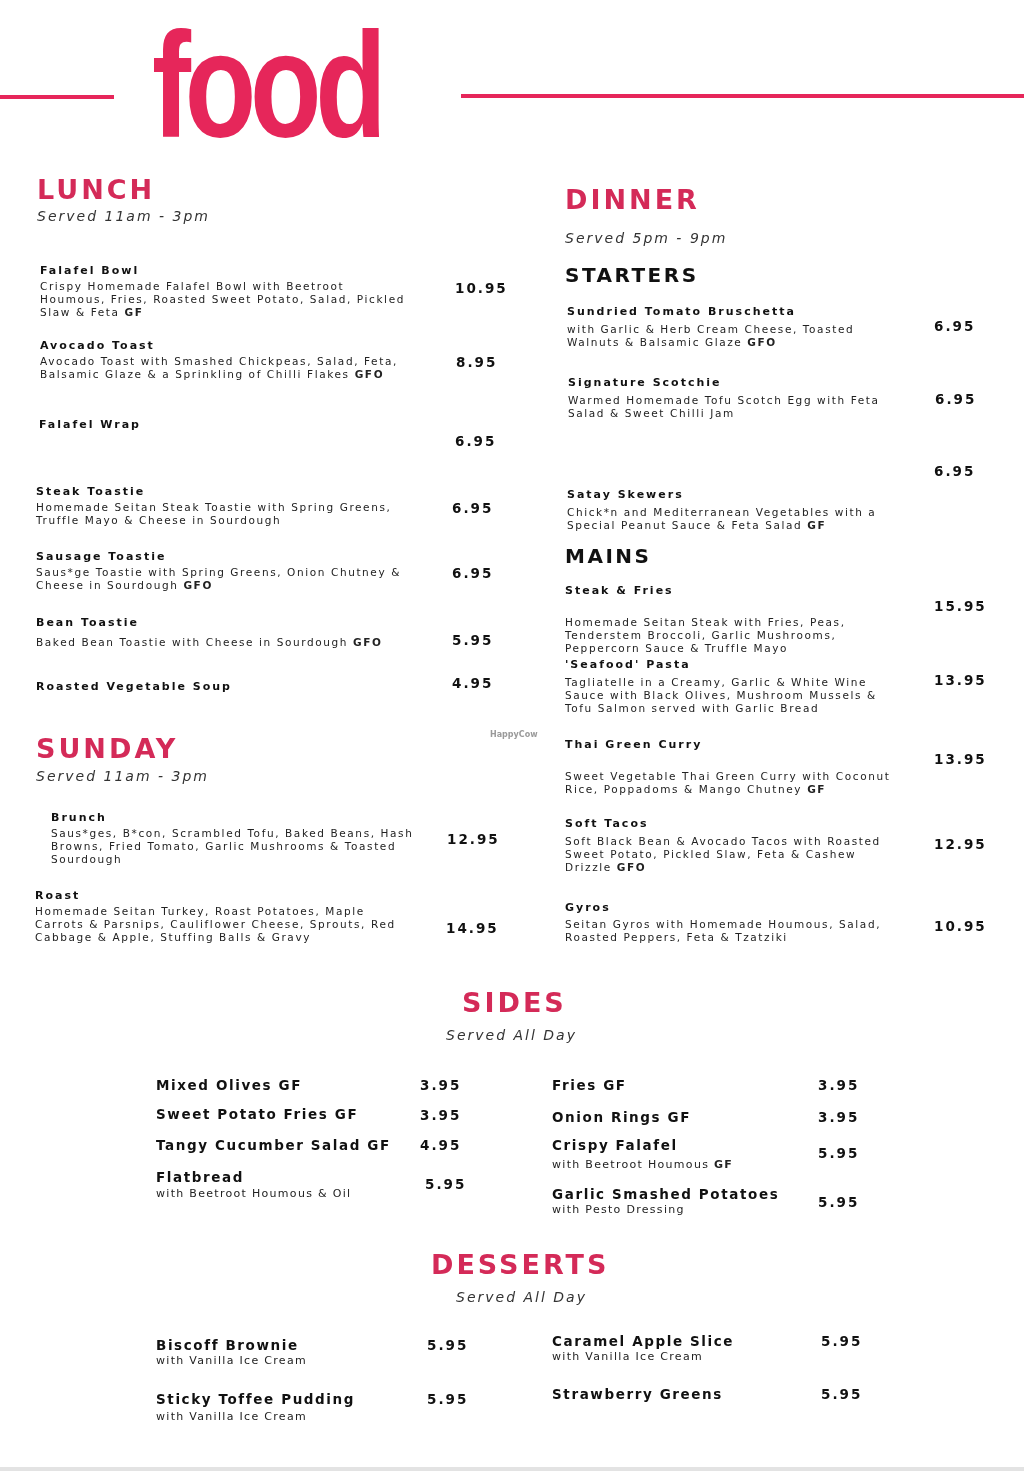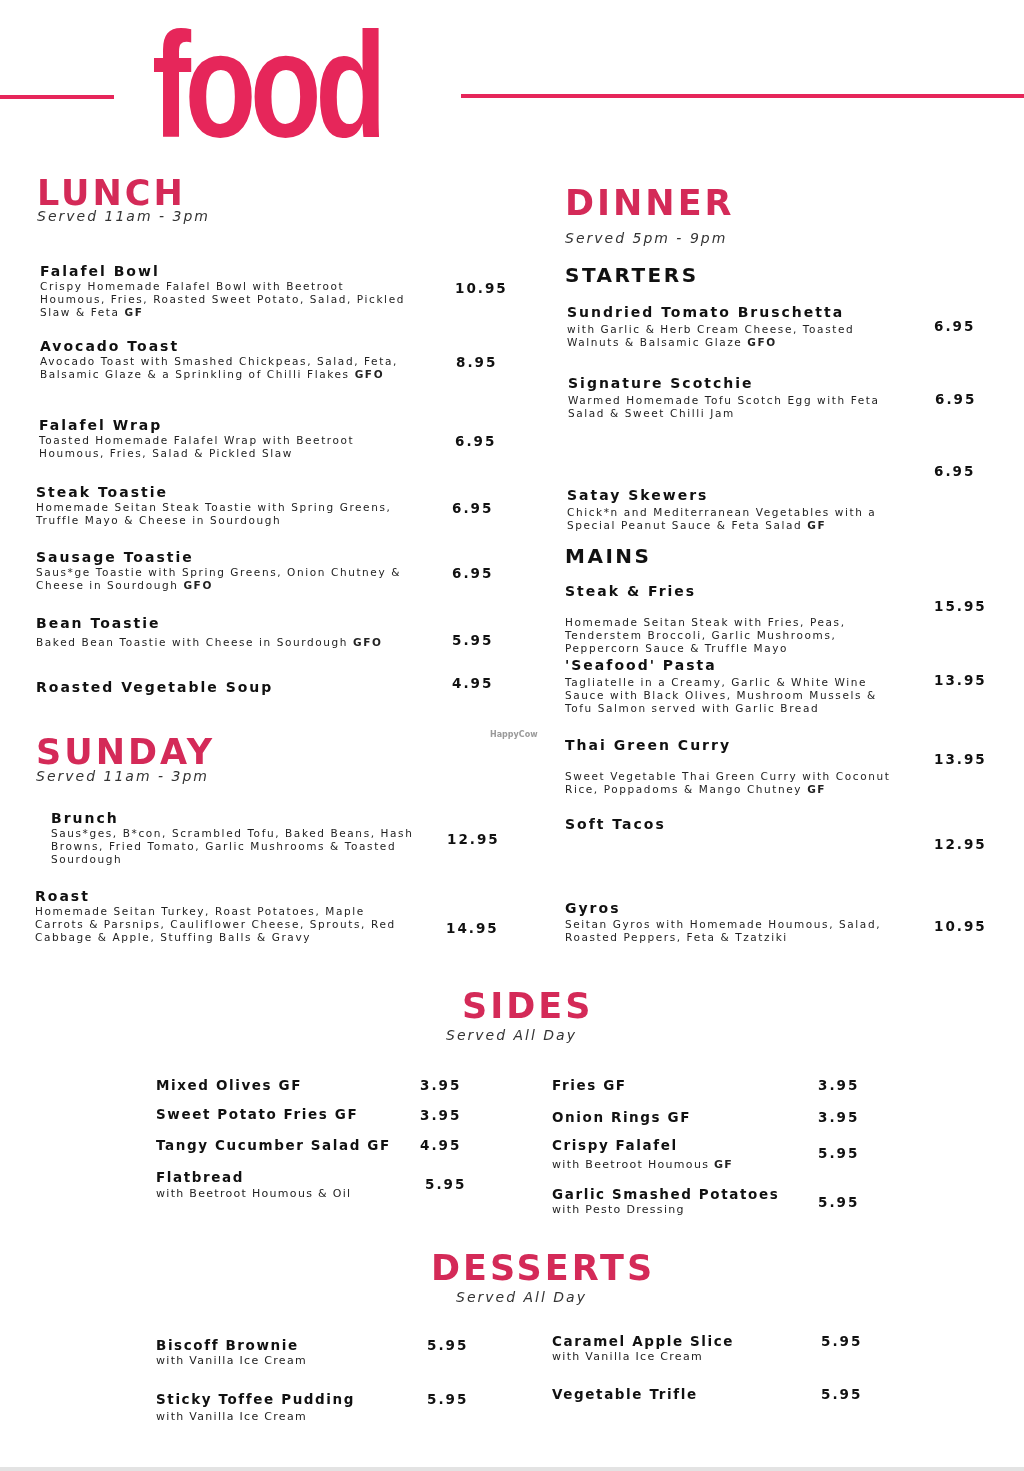--- a/index.html
+++ b/index.html
@@ -10,34 +10,34 @@
   .rule { position: absolute; height: 4px; background: #e6265a; }
   .food-title {
     position: absolute; left: 152px; top: 10px;
     font-family: "Liberation Sans", sans-serif; font-weight: 700;
     font-size: 150px; line-height: 1; color: #e6265a;
     letter-spacing: -8px; transform: scaleX(0.78); transform-origin: left top;
   }
 
   .sec-title {
     position: absolute; font-family: "DejaVu Sans", sans-serif; font-weight: 700;
-    color: #d42a58; font-size: 35px; letter-spacing: 3px; line-height: 1;
+    color: #d42a58; font-size: 27px; letter-spacing: 3px; line-height: 1;
   }
   .served {
     position: absolute; font-family: "DejaVu Sans", sans-serif; font-style: italic;
     font-size: 14px; letter-spacing: 2px; color: #333; font-weight: 300;
   }
   .sub-title {
     position: absolute; font-family: "DejaVu Sans", sans-serif; font-weight: 700;
     font-size: 20px; letter-spacing: 2.5px; color: #111; line-height: 1;
   }
 
   .item { position: absolute; }
   .item-name {
-    font-family: "DejaVu Sans", sans-serif; font-weight: 700; font-size: 14px;
+    font-family: "DejaVu Sans", sans-serif; font-weight: 700; font-size: 11px;
     letter-spacing: 2px; color: #111; line-height: 16px;
   }
   .item-desc {
     font-family: "DejaVu Sans", sans-serif; font-size: 10.5px; letter-spacing: 1.6px;
     color: #222; line-height: 13px; margin-top: 1px;
   }
   .item-desc b { font-weight: 700; }
   .price {
     position: absolute; font-family: "DejaVu Sans", sans-serif; font-weight: 700;
     font-size: 13.5px; letter-spacing: 2px; color: #111;
@@ -76,21 +76,20 @@
 <div class="price" style="left:455px; top:280px;">10.95</div>
 
 <div class="item" style="left:40px; top:338px; width:370px;">
   <div class="item-name">Avocado Toast</div>
   <div class="item-desc"><span>Avocado Toast with Smashed Chickpeas, Salad, Feta, Balsamic Glaze &amp; a Sprinkling of Chilli Flakes</span> <b>GFO</b></div>
 </div>
 <div class="price" style="left:456px; top:354px;">8.95</div>
 
 <div class="item" style="left:39px; top:417px; width:370px;">
   <div class="item-name">Falafel Wrap</div>
-  <div class="item-desc"><span>Toasted Homemade Falafel Wrap with Beetroot Houmous, Fries, Salad &amp; Pickled Slaw</span></div>
 </div>
 <div class="price" style="left:455px; top:433px;">6.95</div>
 
 <div class="item" style="left:36px; top:484px; width:370px;">
   <div class="item-name">Steak Toastie</div>
   <div class="item-desc"><span>Homemade Seitan Steak Toastie with Spring Greens, Truffle Mayo &amp; Cheese in Sourdough</span></div>
 </div>
 <div class="price" style="left:452px; top:500px;">6.95</div>
 
 <div class="item" style="left:36px; top:549px; width:370px;">
@@ -163,20 +162,21 @@
 <div class="price" style="left:934px; top:672px;">13.95</div>
 
 <div class="item" style="left:565px; top:737px; width:340px;">
   <div class="item-name">Thai Green Curry</div>
   <div class="item-desc" style="margin-top:17px;"><span>Sweet Vegetable Thai Green Curry with Coconut Rice, Poppadoms &amp; Mango Chutney</span> <b>GF</b></div>
 </div>
 <div class="price" style="left:934px; top:751px;">13.95</div>
 
 <div class="item" style="left:565px; top:816px; width:320px;">
   <div class="item-name">Soft Tacos</div>
+  <div class="item-desc" style="margin-top:3px;"><span>Soft Black Bean &amp; Avocado Tacos with Roasted Sweet Potato, Pickled Slaw, Feta &amp; Cashew Drizzle </span> <b>GFO</b></div>
 </div>
 <div class="price" style="left:934px; top:836px;">12.95</div>
 
 <div class="item" style="left:565px; top:900px; width:330px;">
   <div class="item-name">Gyros</div>
   <div class="item-desc" style="margin-top:2px;"><span>Seitan Gyros with Homemade Houmous, Salad, Roasted Peppers, Feta &amp; Tzatziki</span></div>
 </div>
 <div class="price" style="left:934px; top:918px;">10.95</div>
 
 <div class="sec-title" style="left:462px; top:989px;">SIDES</div>
@@ -209,16 +209,16 @@
 <div class="side-name" style="left:156px; top:1337px;">Biscoff Brownie</div>
 <div class="side-sub" style="left:156px; top:1354px;">with Vanilla Ice Cream</div>
 <div class="price" style="left:427px; top:1337px;">5.95</div>
 <div class="side-name" style="left:156px; top:1391px;">Sticky Toffee Pudding</div>
 <div class="side-sub" style="left:156px; top:1410px;">with Vanilla Ice Cream</div>
 <div class="price" style="left:427px; top:1391px;">5.95</div>
 
 <div class="side-name" style="left:552px; top:1333px;">Caramel Apple Slice</div>
 <div class="side-sub" style="left:552px; top:1350px;">with Vanilla Ice Cream</div>
 <div class="price" style="left:821px; top:1333px;">5.95</div>
-<div class="side-name" style="left:552px; top:1386px;">Vegetable Trifle</div>
+<div class="side-name" style="left:552px; top:1386px;">Strawberry Greens</div>
 <div class="price" style="left:821px; top:1386px;">5.95</div>
 
 <div class="bottom-bar"></div>
 
 </body></html>

